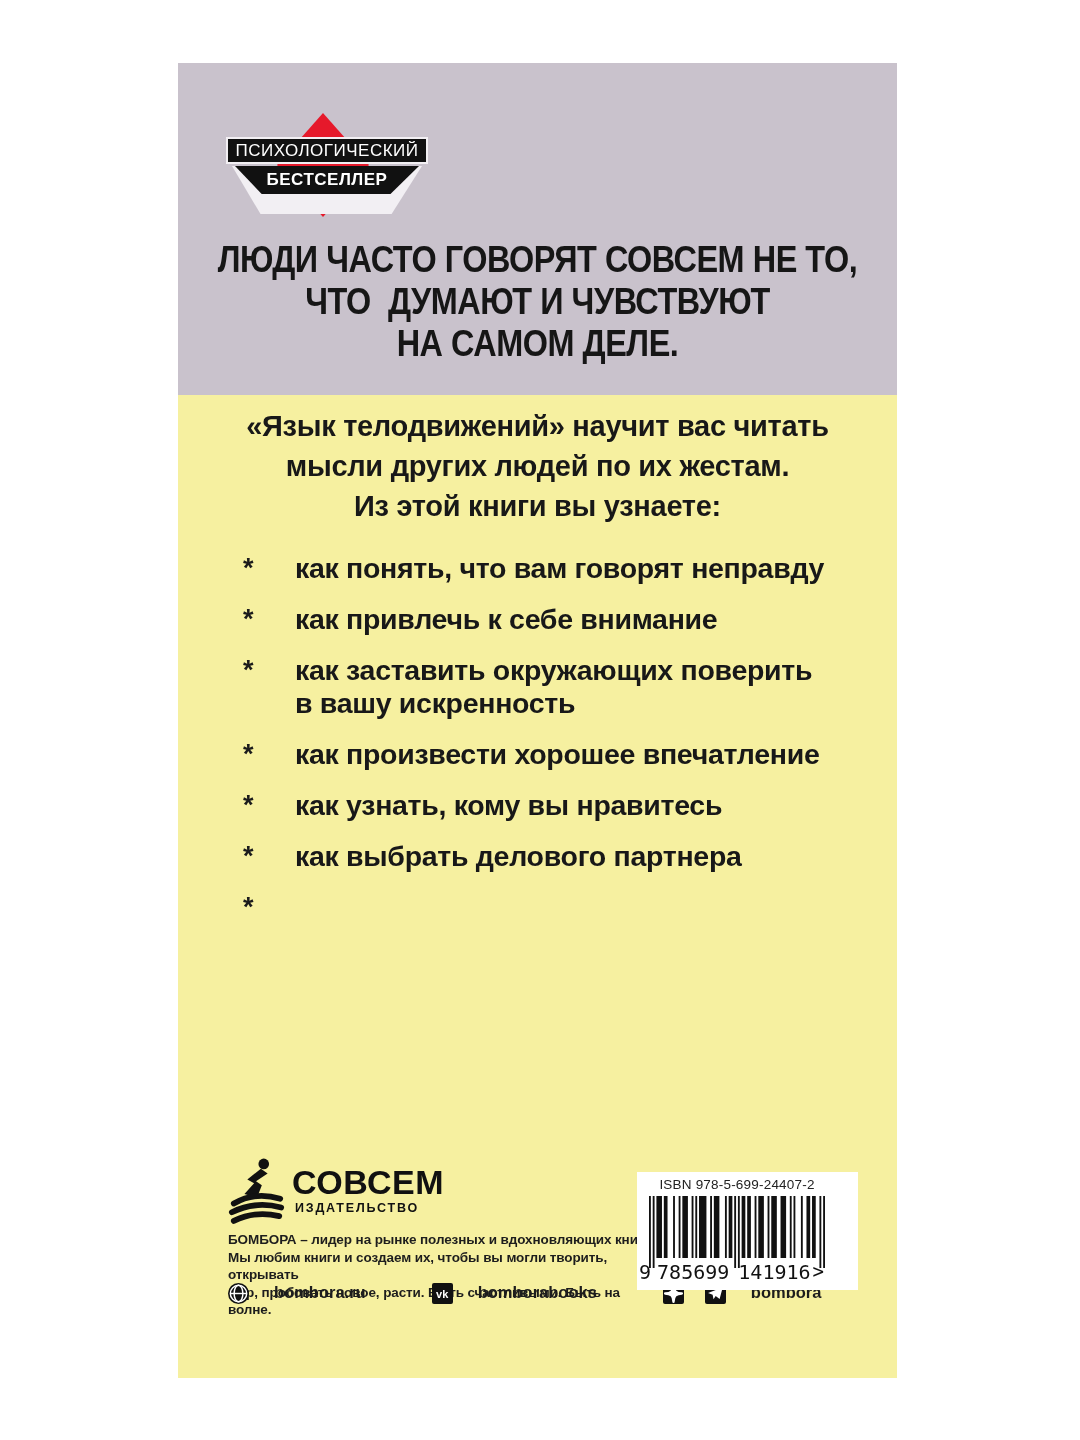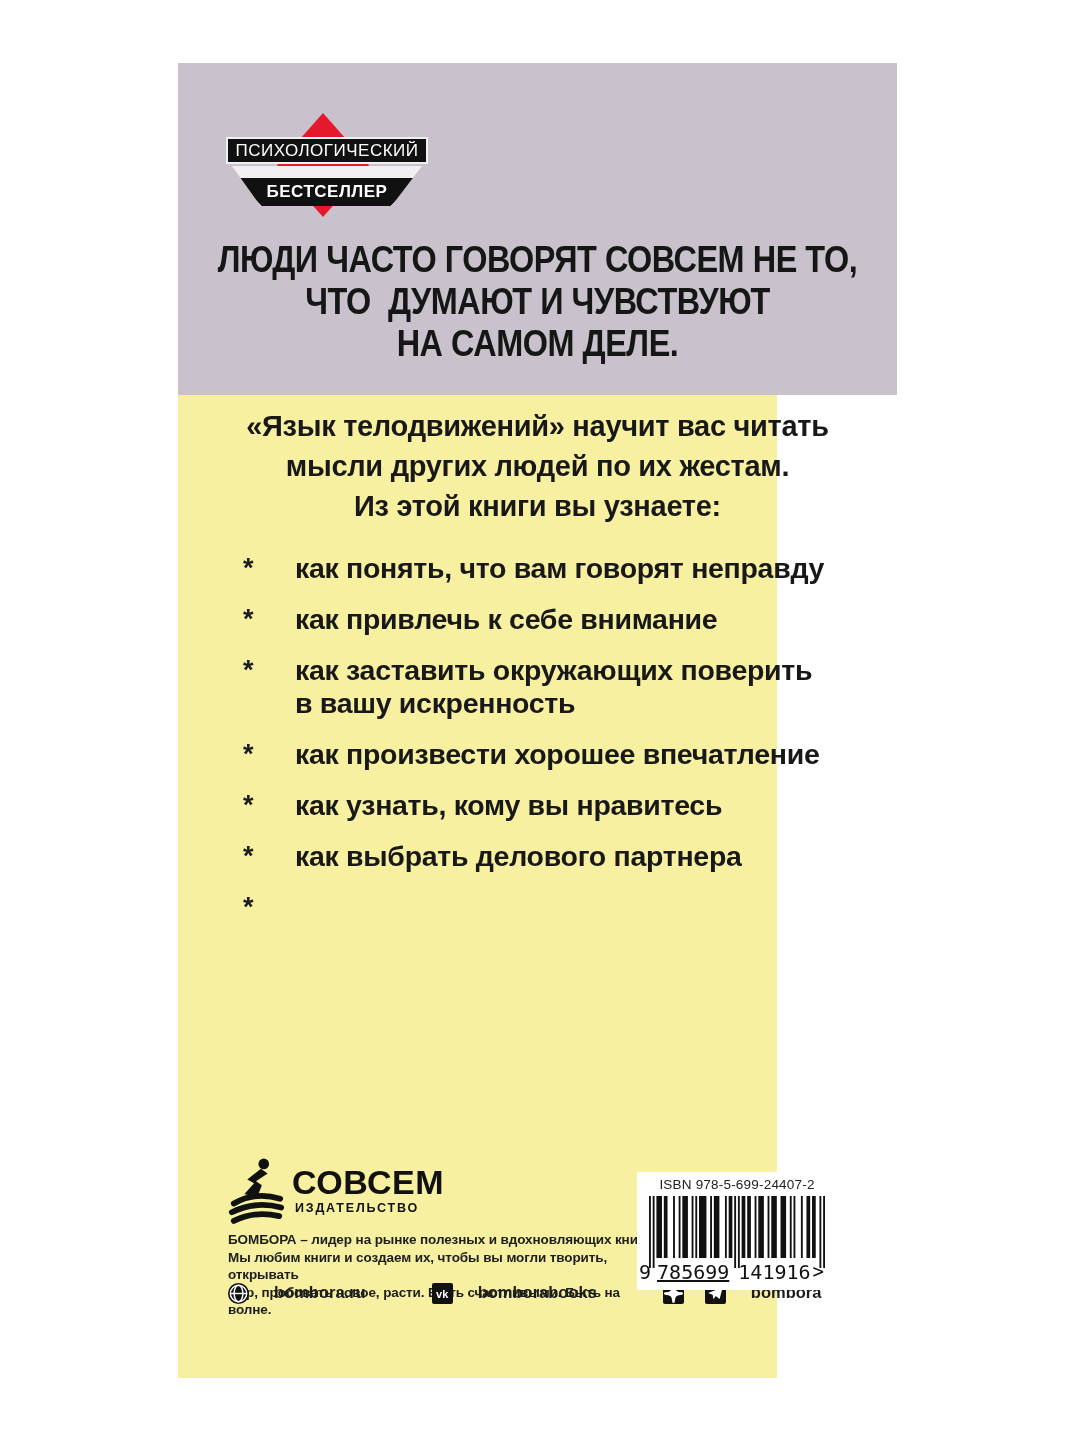--- a/index.html
+++ b/index.html
@@ -1,29 +1,29 @@
 <!DOCTYPE html>
 <html><head>
 <meta charset="utf-8">
 <style>
   html,body{margin:0;padding:0;background:#ffffff;}
   body{width:1080px;height:1440px;position:relative;font-family:"Liberation Sans",sans-serif;color:#1b1b1b;}
   .cover-card{position:absolute;left:178px;top:63px;width:719px;height:1315px;}
   .top-section{position:absolute;left:0;top:0;width:719px;height:332px;background:#c9c2cc;}
-  .yellow-section{position:absolute;left:0;top:332px;width:599px;height:983px;background:#f6f0a0;}
+  .yellow-section{position:absolute;left:0;top:332px;width:719px;height:983px;background:#f6f0a0;}
 
   
   .badge{position:absolute;left:48px;top:40px;width:206px;height:180px;}
   .badge-diamond{position:absolute;left:51px;top:10px;width:92px;height:104px;background:#e6192b;
     clip-path:polygon(50% 0,100% 50%,50% 100%,0 50%);}
   .badge-bar{position:absolute;left:0;top:34px;width:198px;height:23px;background:#111;
     border:2px solid #f2eff3;display:flex;align-items:center;justify-content:center;}
   .badge-bar span{color:#fff;font-weight:normal;font-size:17px;letter-spacing:.5px;}
-  .badge-trap-outer{position:absolute;left:6px;top:63px;width:190px;height:40px;background:#f2eff3;
-    clip-path:polygon(0 0,100% 0,84% 100%,15% 100%);display:flex;align-items:flex-end;justify-content:center;}
+  .badge-trap-outer{position:absolute;left:6px;top:63px;width:190px;height:48px;background:#f2eff3;
+    clip-path:polygon(0 0,100% 0,84% 100%,15% 100%);display:flex;align-items:flex-start;justify-content:center;}
   .badge-trap-inner{width:184px;height:28px;background:#111;
     clip-path:polygon(0 0,100% 0,84.5% 100%,14.5% 100%);display:flex;align-items:center;justify-content:center;}
   .badge-trap-inner span{color:#fff;font-weight:bold;font-size:17px;letter-spacing:.5px;}
 
   
   .headline{position:absolute;left:0;top:176px;width:719px;text-align:center;
     font-weight:bold;font-size:36px;line-height:42px;letter-spacing:-.5px;
     white-space:pre-line;transform:scaleX(.9);transform-origin:50% 0;color:#161616;}
 
   
@@ -44,27 +44,27 @@
   .pub-desc{position:absolute;left:50px;top:1168px;width:430px;font-weight:bold;font-size:13.5px;
     line-height:17.5px;letter-spacing:-.1px;white-space:pre-line;color:#1d1d1d;}
   .social{position:absolute;left:50px;top:1220px;display:flex;align-items:flex-start;gap:25px;}
   .social .gap{width:16px;}
   .social .lbl{font-weight:bold;font-size:16.5px;color:#1d1d1d;}
   .sicon{width:21px;height:21px;border-radius:2px;background:#111;display:flex;align-items:center;justify-content:center;}
   .sicon.round{border-radius:50%;}
   .sicon span{color:#fff;font-weight:bold;font-size:11px;}
 
   
-  .barcode-box{position:absolute;left:459px;top:1109px;width:200px;height:118px;background:#fff;}
+  .barcode-box{position:absolute;left:459px;top:1109px;width:200px;height:118px;background:#fff;padding-left:21px;}
   .isbn{position:absolute;left:0;top:5px;width:200px;text-align:center;font-size:13.5px;color:#222;letter-spacing:.2px;}
   .bars{position:absolute;left:12px;top:24px;}
   .bdigits{position:absolute;left:2px;top:88px;width:196px;display:flex;align-items:flex-start;
     font-family:"DejaVu Sans Mono",monospace;font-size:20px;color:#111;}
   .bdigits .d1{margin-right:6px;}
-  .bdigits .d2{margin-right:9px;text-decoration:underline;}
+  .bdigits .d2{margin-right:9px;}
   .bdigits .d3{margin-right:2px;}
   .bdigits .arrow{font-size:19px;}
 </style>
 </head>
 <body>
 
 <div>
   <div class="cover-card">
 
     <div class="top-section">

